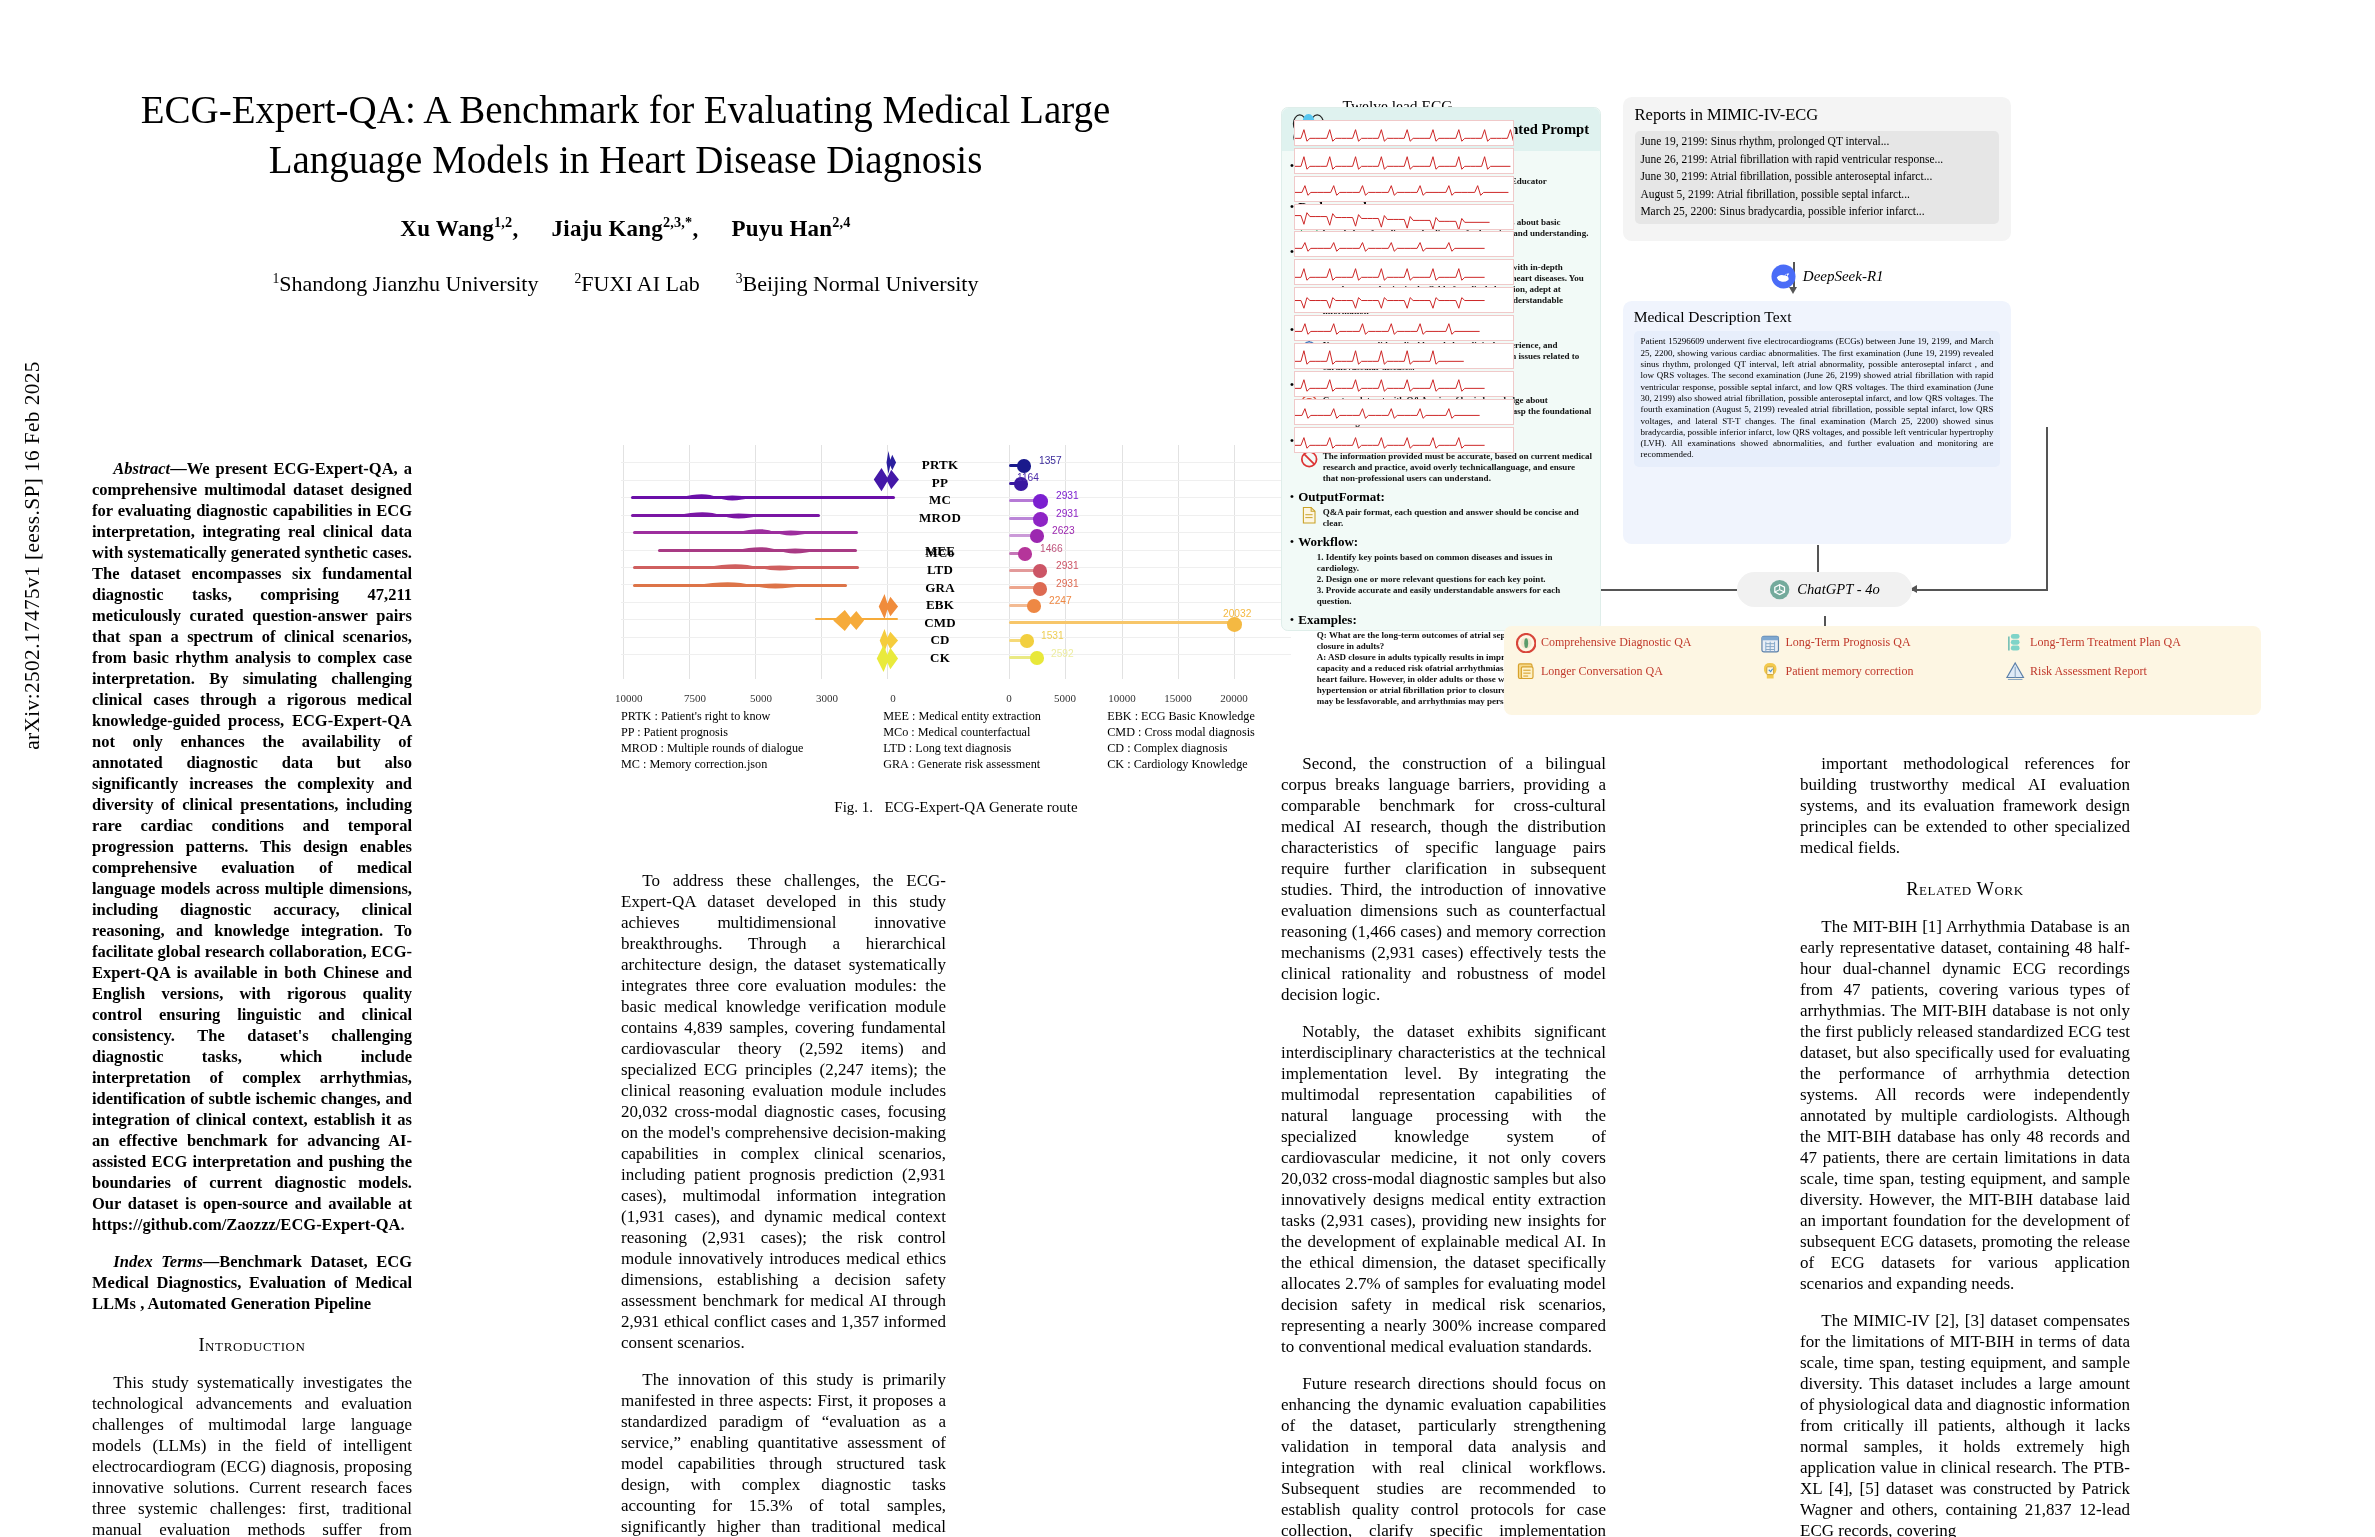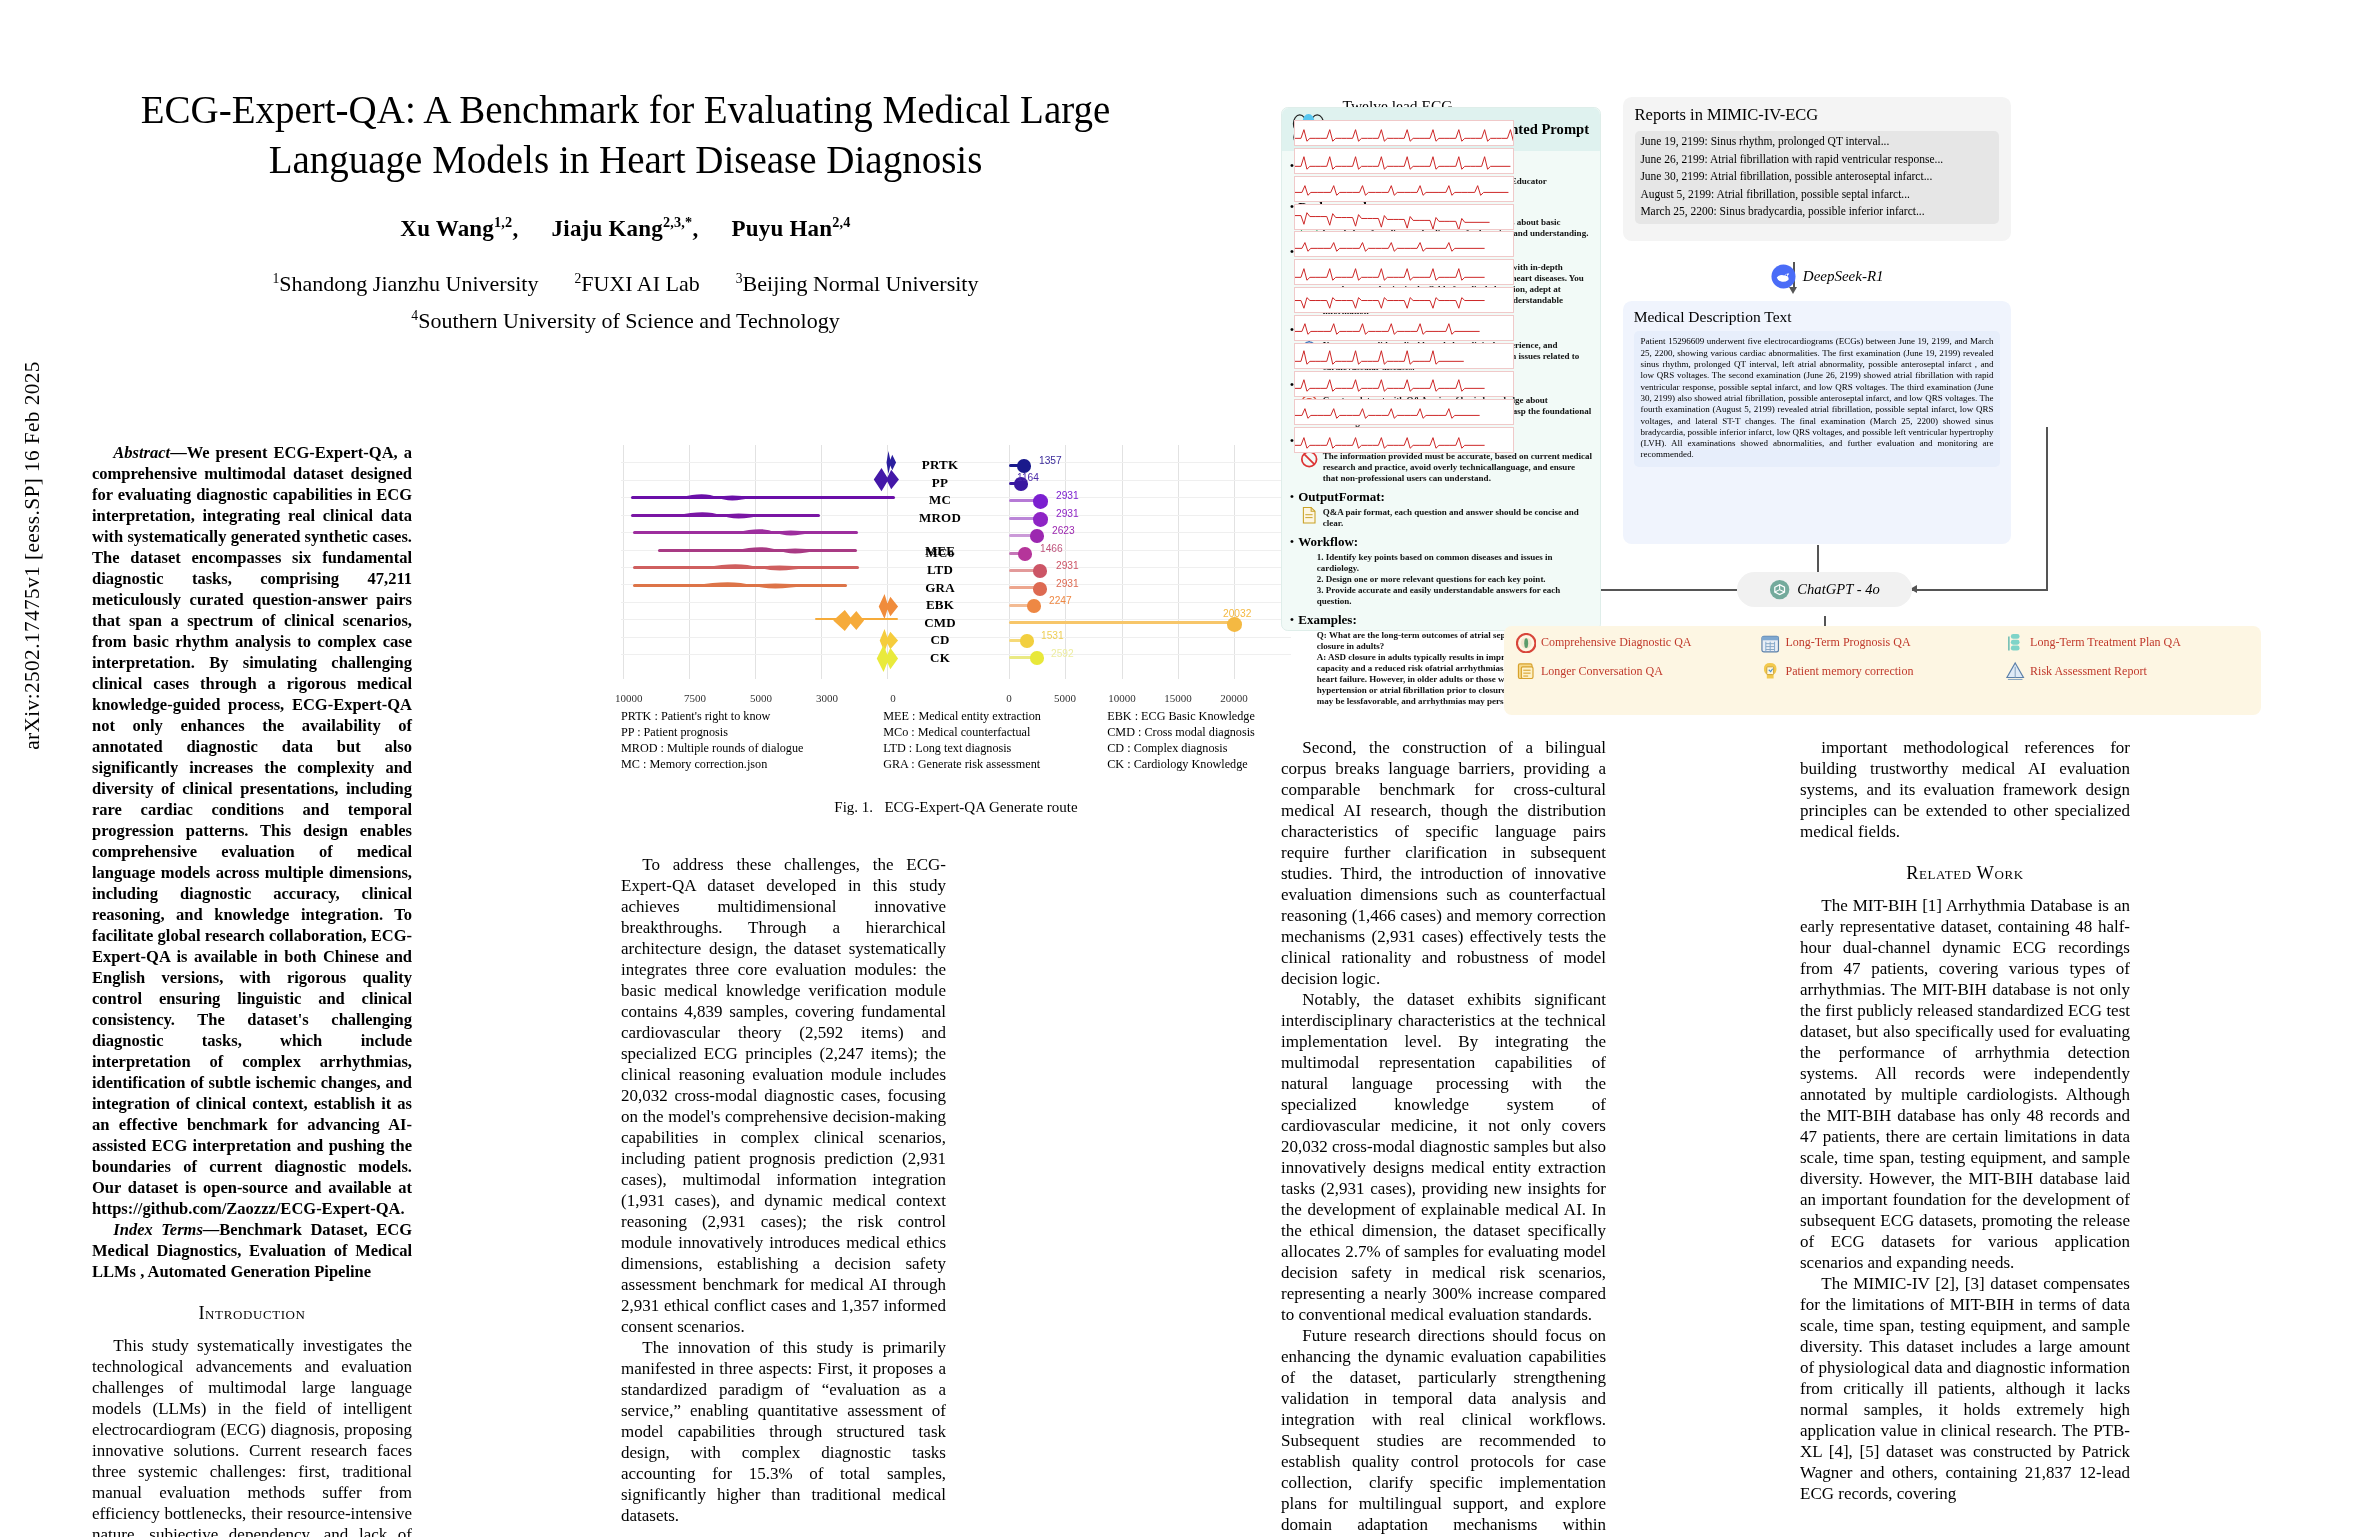--- a/index.html
+++ b/index.html
@@ -43,21 +43,21 @@
   #affil{ margin-top:21.3px; font-size:22px; line-height:32px; }
   #affil .gap{ display:inline-block; width:25px; }
 
   
   .col{ position:absolute; font-size:17px; line-height:21px; text-align:justify; }
   #col1{ left:92px;  top:442px; width:320px; }
   #col2{ left:621px; top:854px; width:325px; }
   #col3{ left:1281px;top:737px; width:325px; }
   #col4{ left:1800px;top:737px; width:330px; }
 
-  .col p{ margin:0 0 0 0; text-indent:21.3px; }
+  .col p{ margin:16px 0 0 0; text-indent:21.3px; }
   .abs{ font-weight:bold; font-size:16.5px; line-height:21px; }
   .abs .lead{ font-style:italic; font-weight:bold; }
   .idx{ font-weight:bold; margin-top:12.6px; font-size:16.5px; line-height:21px; }
   .idx .lead{ font-style:italic; }
   .sec-head{
     text-align:center; font-variant:small-caps; font-size:18.4px;
     margin:21.3px 0 10.7px 0; letter-spacing:0.6px; text-indent:0;
   }
 
   
@@ -194,23 +194,20 @@
       <span><span>Puyu Han</span><sup>2,4</sup></span>
     </div>
     <div id="affil">
       <div>
         <sup>1</sup><span>Shandong Jianzhu University</span>
         <span class="gap"></span>
         <sup>2</sup><span>FUXI AI Lab</span>
         <span class="gap"></span>
         <sup>3</sup><span>Beijing Normal University</span>
       </div>
-      <div>
-        <sup>4</sup><span>Southern University of Science and Technology</span>
-      </div>
     </div>
   </div>
 
   <div class="col" id="col1">
     <p class="abs"><span class="lead">Abstract</span><span>—</span><span>We present ECG-Expert-QA, a comprehensive multimodal dataset designed for evaluating diagnostic capabilities in ECG interpretation, integrating real clinical data with systematically generated synthetic cases. The dataset encompasses six fundamental diagnostic tasks, comprising 47,211 meticulously curated question-answer pairs that span a spectrum of clinical scenarios, from basic rhythm analysis to complex case interpretation. By simulating challenging clinical cases through a rigorous medical knowledge-guided process, ECG-Expert-QA not only enhances the availability of annotated diagnostic data but also significantly increases the complexity and diversity of clinical presentations, including rare cardiac conditions and temporal progression patterns. This design enables comprehensive evaluation of medical language models across multiple dimensions, including diagnostic accuracy, clinical reasoning, and knowledge integration. To facilitate global research collaboration, ECG-Expert-QA is available in both Chinese and English versions, with rigorous quality control ensuring linguistic and clinical consistency. The dataset's challenging diagnostic tasks, which include interpretation of complex arrhythmias, identification of subtle ischemic changes, and integration of clinical context, establish it as an effective benchmark for advancing AI-assisted ECG interpretation and pushing the boundaries of current diagnostic models. Our dataset is open-source and available at https://github.com/Zaozzz/ECG-Expert-QA.</span></p>
     <p class="idx"><span class="lead">Index Terms</span><span>—</span><span>Benchmark Dataset, ECG Medical Diagnostics, Evaluation of Medical LLMs , Automated Generation Pipeline</span></p>
 
     <div class="sec-head">Introduction</div>
 
     <p>This study systematically investigates the technological advancements and evaluation challenges of multimodal large language models (LLMs) in the field of intelligent electrocardiogram (ECG) diagnosis, proposing innovative solutions. Current research faces three systemic challenges: first, traditional manual evaluation methods suffer from efficiency bottlenecks, their resource-intensive nature, subjective dependency, and lack of scalability severely constraining large-scale model validation; second, existing datasets exhibit significant deficiencies in case complexity, clinical scenario coverage, and multimodal reasoning capability assessment; third, linguistic homogeneity hinders the validation of applicability in cross-cultural clinical settings, particularly lacking in-depth characterization of rare pathological conditions and ethical risks.</p>

